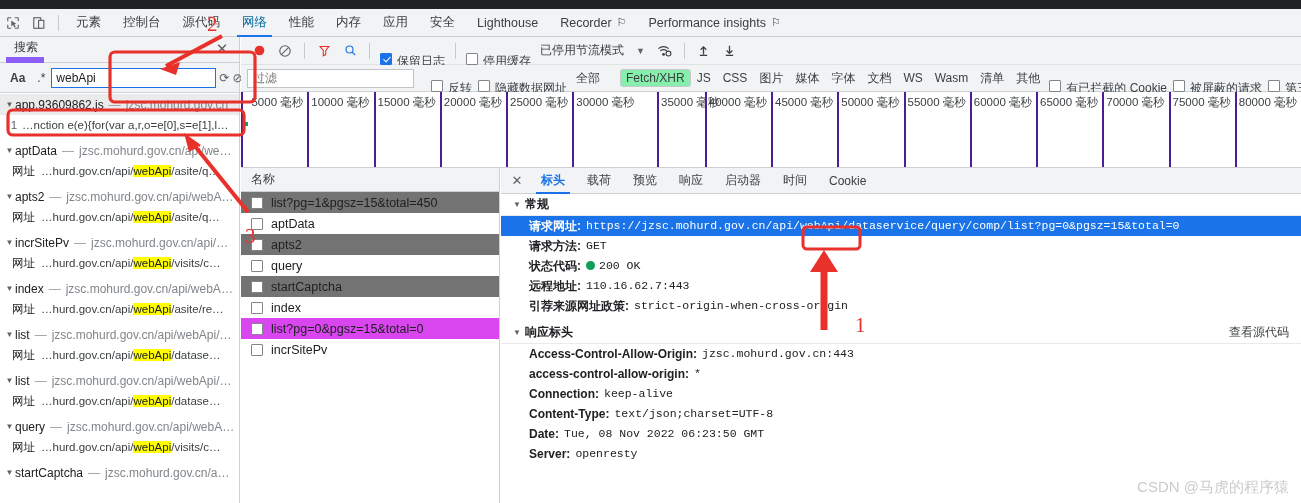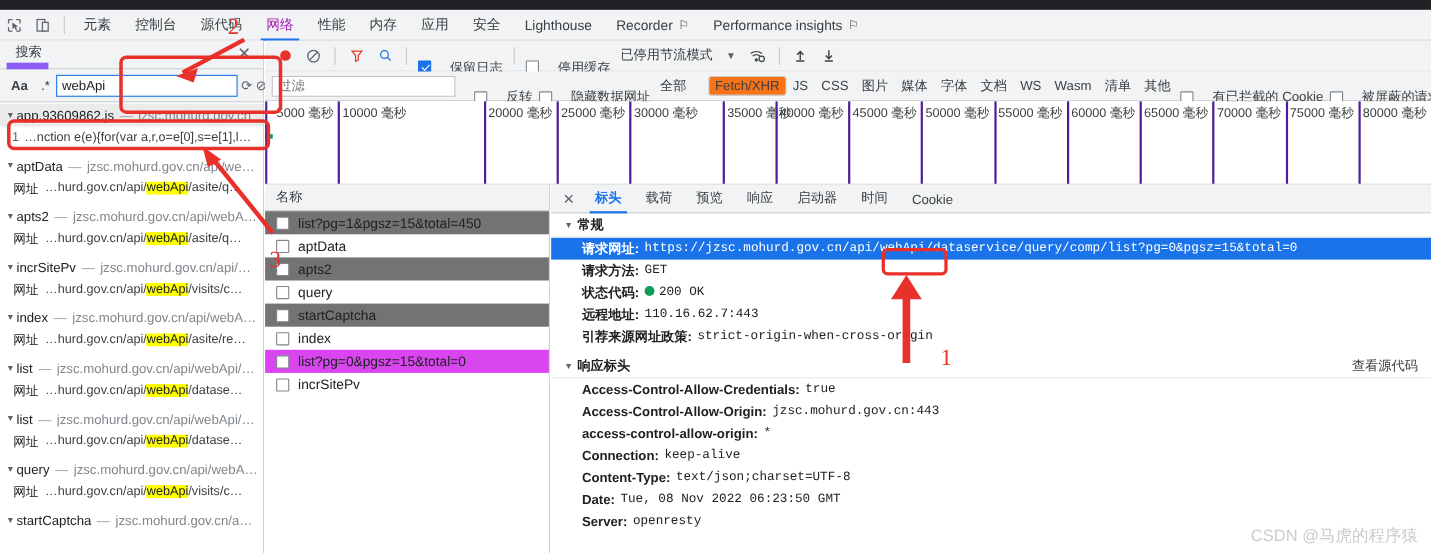--- a/index.html
+++ b/index.html
@@ -33,21 +33,21 @@
     justify-content: center; color: #5f6368;
   }
   .tb-sep {
     width: 1px; height: 16px; background: #c6cacd; margin: 0 6px;
   }
   .tb-tab {
     height: 28px; padding: 0 11px; display: flex; align-items: center;
     color: #3c4043; font-size: 12.5px; white-space: nowrap;
     position: relative;
   }
-  .tb-tab.active { color: #a21caf; }
+  .tb-tab.active { color: #0369a1; }
   .tb-tab.active::after {
     content: ""; position: absolute; left: 6px; right: 6px; bottom: 0;
     height: 2px; background: #1a73e8;
   }
   .tb-warn { margin-left: 5px; font-size: 11px; color: #3c4043; }
 
   
   .searchpanel {
     position: absolute; left: 0; top: 37px; width: 240px; height: 466px;
     background: #fff; border-right: 1px solid #cdd1d4;
@@ -115,21 +115,21 @@
     position: absolute; left: 241px; top: 37px; width: 1060px; height: 28px;
     background: #f1f3f4; border-bottom: 1px solid #e0e2e4;
     display: flex; align-items: center; padding-left: 6px; gap: 2px;
   }
   .nt-btn {
     width: 24px; height: 24px; display: flex; align-items: center;
     justify-content: center; color: #5f6368;
   }
   .nt-sep { width: 1px; height: 16px; background: #c6cacd; margin: 0 5px; }
   .nt-check {
-    display: flex; align-items: center; gap: 17px; font-size: 12px;
+    display: flex; align-items: flex-start; gap: 5px; font-size: 12px;
     color: #3c4043; padding: 0 3px; white-space: nowrap; margin-top: 21px;
   }
   .cbox {
     width: 12px; height: 12px; border: 1px solid #80868b; background: #fff;
     border-radius: 1px; flex: none; display: inline-block;
   }
   .cbox.on {
     background: #1a73e8; border-color: #1a73e8; position: relative;
   }
   .cbox.on::after {
@@ -149,21 +149,21 @@
   .fb-input {
     width: 170px; height: 19px; border: 1px solid #c0c4c8; background: #fff;
     font-size: 12px; padding: 0 5px; color: #5f6368; outline: none;
     font-family: "Liberation Sans", sans-serif;
   }
   .fb-sep { width: 1px; height: 15px; background: #c6cacd; margin: 0 7px; }
   .fb-type {
     font-size: 12px; color: #3c4043; padding: 2px 6px; white-space: nowrap;
     border-radius: 3px;
   }
-  .fb-type.active { background: #f97316; border: 1px solid #c6cacd; padding: 1px 5px; }
+  .fb-type.active { background: #86efac; border: 1px solid #c6cacd; padding: 1px 5px; }
 
   
   .ruler {
     position: absolute; left: 241px; top: 92px; width: 1060px; height: 76px;
     background: #fff; border-bottom: 1px solid #cdd1d4; overflow: hidden;
   }
   .ruler-cell {
     position: absolute; top: 0; height: 76px;
     border-left: 2px solid #4c1d95;
     font-size: 11.5px; color: #3c4043;
@@ -537,20 +537,21 @@
       <span class="cbox"></span>
       <span>第三方</span>
     </div>
   </div>
 
   <div class="ruler" id="timeline-ruler">
     <div class="ruler-bar-red"></div>
     <div class="ruler-bar-green"></div>
   <div class="ruler-cell" style="left: 0px; width: 66.25px;">5000 毫秒</div>
       <div class="ruler-cell" style="left: 66.25px; width: 66.25px;">10000 毫秒</div>
+      <div class="ruler-cell" style="left: 132.5px; width: 66.25px;">15000 毫秒</div>
       <div class="ruler-cell" style="left: 198.75px; width: 66.25px;">20000 毫秒</div>
       <div class="ruler-cell" style="left: 265px; width: 66.25px;">25000 毫秒</div>
       <div class="ruler-cell" style="left: 331.25px; width: 66.25px;">30000 毫秒</div>
       <div class="ruler-cell" style="left: 416px; width: 66.25px;">35000 毫秒</div>
       <div class="ruler-cell" style="left: 463.75px; width: 66.25px;">40000 毫秒</div>
       <div class="ruler-cell" style="left: 530px; width: 66.25px;">45000 毫秒</div>
       <div class="ruler-cell" style="left: 596.25px; width: 66.25px;">50000 毫秒</div>
       <div class="ruler-cell" style="left: 662.5px; width: 66.25px;">55000 毫秒</div>
       <div class="ruler-cell" style="left: 728.75px; width: 66.25px;">60000 毫秒</div>
       <div class="ruler-cell" style="left: 795px; width: 66.25px;">65000 毫秒</div>
@@ -638,24 +639,20 @@
         <span class="dt-v">strict-origin-when-cross-origin</span>
       </div>
 
       <div class="dt-section" style="margin-top:6px">
         <span class="tri">▼</span>
         <span>响应标头</span>
         <span class="dt-srclink">查看源代码</span>
       </div>
 
       <div id="resp-headers">
-          <div class="dt-kv">
-            <span class="dt-k">Access-Control-Allow-Credentials:</span>
-            <span class="dt-v">true</span>
-          </div>
           <div class="dt-kv">
             <span class="dt-k">Access-Control-Allow-Origin:</span>
             <span class="dt-v">jzsc.mohurd.gov.cn:443</span>
           </div>
           <div class="dt-kv">
             <span class="dt-k">access-control-allow-origin:</span>
             <span class="dt-v">*</span>
           </div>
           <div class="dt-kv">
             <span class="dt-k">Connection:</span>

